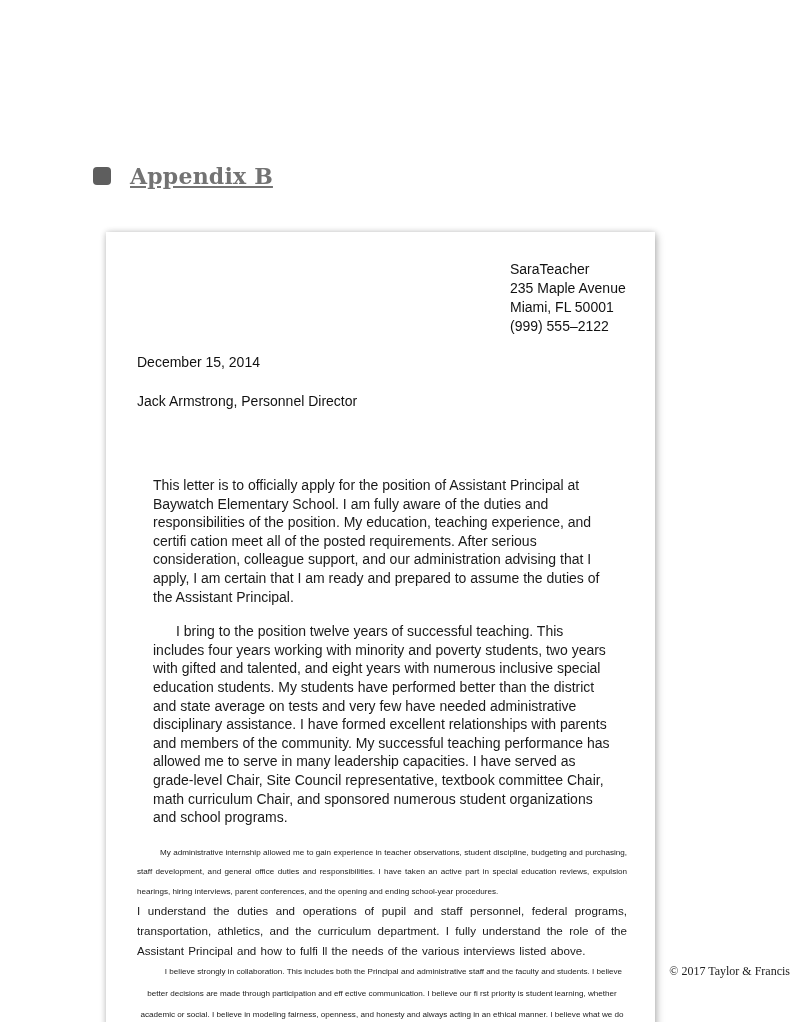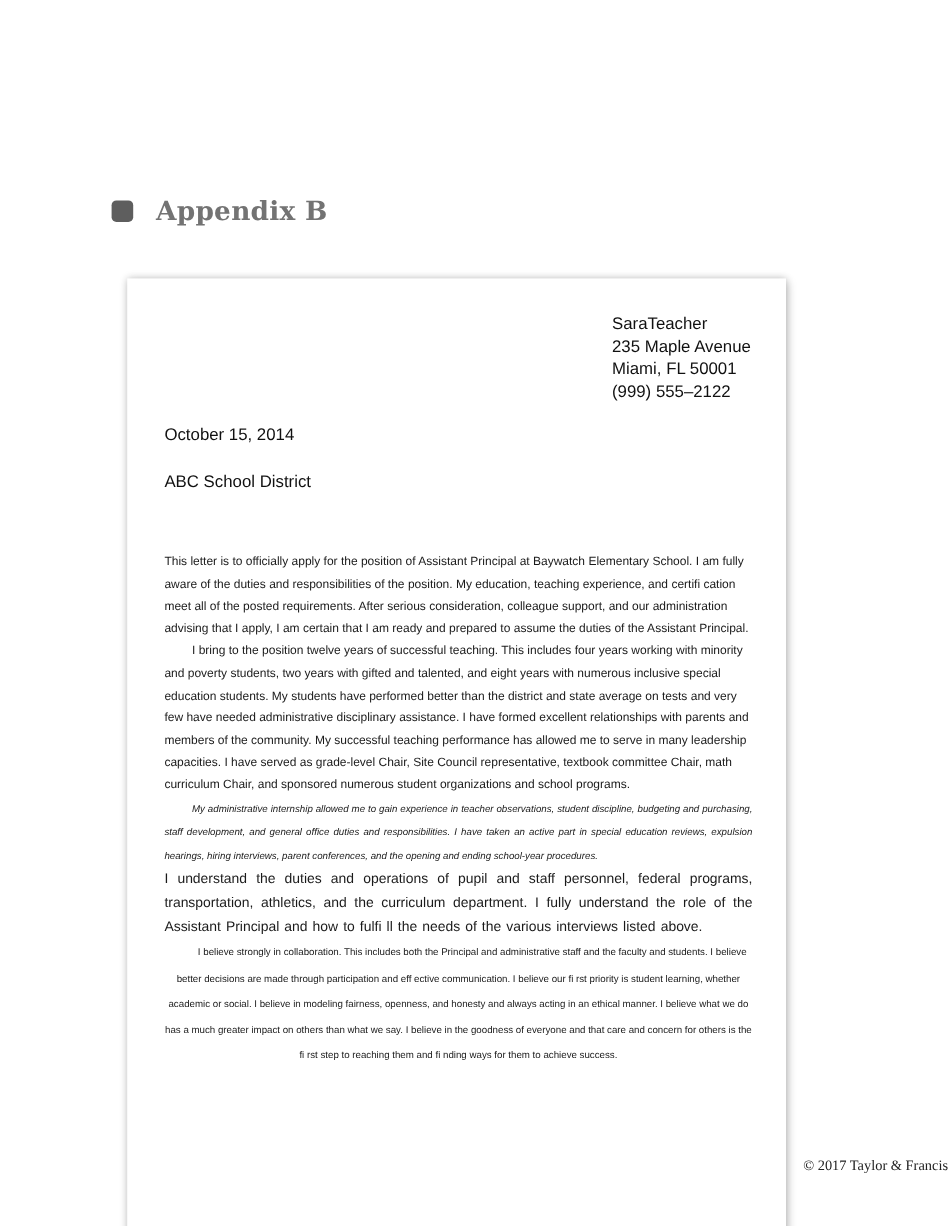--- a/index.html
+++ b/index.html
@@ -8,39 +8,40 @@
       font-family: "Liberation Sans", sans-serif; color: #111;
     }
     .heading-bullet {
       position: absolute; left: 93px; top: 167px; width: 18px; height: 18px;
       background: #5e5e5e; border-radius: 4px;
     }
     .appendix-label {
       position: absolute; left: 130px; top: 163px;
       font-family: "DejaVu Serif", serif; font-weight: bold; font-size: 22px; color: #737373;
       letter-spacing: 0.2px;
+      text-decoration: underline;
     }
     .chapter-title {
       position: absolute; left: 286px; top: 137px;
       font-family: "DejaVu Serif", serif; font-weight: bold; font-size: 22px; line-height: 28px; color: #111;
     }
     .letter-card {
       position: absolute; left: 106px; top: 232px; width: 549px; height: 809px;
       background: #fff;
       box-shadow: 0 0 6px rgba(0,0,0,0.18), 2px 3px 8px rgba(0,0,0,0.22);
     }
     .sender {
       position: absolute; left: 404px; top: 28px; font-size: 14px; line-height: 19px; color: #111;
     }
     .sender div { white-space: nowrap; }
     .date { position: absolute; left: 31px; top: 122px; font-size: 14px; }
     .recipient { position: absolute; left: 31px; top: 160px; font-size: 14px; line-height: 19px; }
     .body-text { position: absolute; left: 31px; top: 228px; width: 490px; color: #1a1a1a; }
-    .p-small { font-size: 10px; line-height: 18.6px; margin: 0; }
-    .p-small2 { font-size: 8.1px; line-height: 19.5px; margin: 0; text-align: justify; font-style: italic; }
+    .p-small { font-size: 14px; line-height: 18.6px; margin: 16px; }
+    .p-small2 { font-size: 8.1px; line-height: 19.5px; margin: 0; text-align: justify; }
     .p-large { font-size: 11.6px; line-height: 20px; margin: 0; text-align: justify; word-spacing: 1px; }
     .p-small3 { font-size: 8.1px; line-height: 21.5px; margin: 0; text-align: center; }
     .indent { text-indent: 23px; }
     .footer {
       position: absolute; top: 964px; left: 0; width: 790px; text-align: right;
       font-family: "Liberation Serif", serif; font-size: 12px; color: #222;
     }
   </style>
 </head>
 <body>
@@ -51,24 +52,24 @@
 </div>
 
 <div class="letter-card">
   <div class="sender">
     <div>SaraTeacher</div>
     <div>235 Maple Avenue</div>
     <div>Miami, FL 50001</div>
     <div>(999) 555–2122</div>
   </div>
 
-  <div class="date">October 15, 2014</div>
+  <div class="date">December 15, 2014</div>
 
   <div class="recipient">
-    <div>ABC School District</div>
+    <div>Jack Armstrong, Personnel Director</div>
   </div>
 
   <div class="body-text">
     <p class="p-small">This letter is to officially apply for the position of Assistant Principal at Baywatch Elementary School. I am fully aware of the duties and responsibilities of the position. My education, teaching experience, and certifi cation meet all of the posted requirements. After serious consideration, colleague support, and our administration advising that I apply, I am certain that I am ready and prepared to assume the duties of the Assistant Principal.</p>
     <p class="p-small indent">I bring to the position twelve years of successful teaching. This includes four years working with minority and poverty students, two years with gifted and talented, and eight years with numerous inclusive special education students. My students have performed better than the district and state average on tests and very few have needed administrative disciplinary assistance. I have formed excellent relationships with parents and members of the community. My successful teaching performance has allowed me to serve in many leadership capacities. I have served as grade-level Chair, Site Council representative, textbook committee Chair, math curriculum Chair, and sponsored numerous student organizations and school programs.</p>
     <p class="p-small2 indent">My administrative internship allowed me to gain experience in teacher observations, student discipline, budgeting and purchasing, staff development, and general office duties and responsibilities. I have taken an active part in special education reviews, expulsion hearings, hiring interviews, parent conferences, and the opening and ending school-year procedures.</p>
     <p class="p-large">I understand the duties and operations of pupil and staff personnel, federal programs, transportation, athletics, and the curriculum department. I fully understand the role of the Assistant Principal and how to fulfi ll the needs of the various interviews listed above.</p>
     <p class="p-small3 indent">I believe strongly in collaboration. This includes both the Principal and administrative staff and the faculty and students. I believe better decisions are made through participation and eff ective communication. I believe our fi rst priority is student learning, whether academic or social. I believe in modeling fairness, openness, and honesty and always acting in an ethical manner. I believe what we do has a much greater impact on others than what we say. I believe in the goodness of everyone and that care and concern for others is the fi rst step to reaching them and fi nding ways for them to achieve success.</p>
   </div>
 </div>

